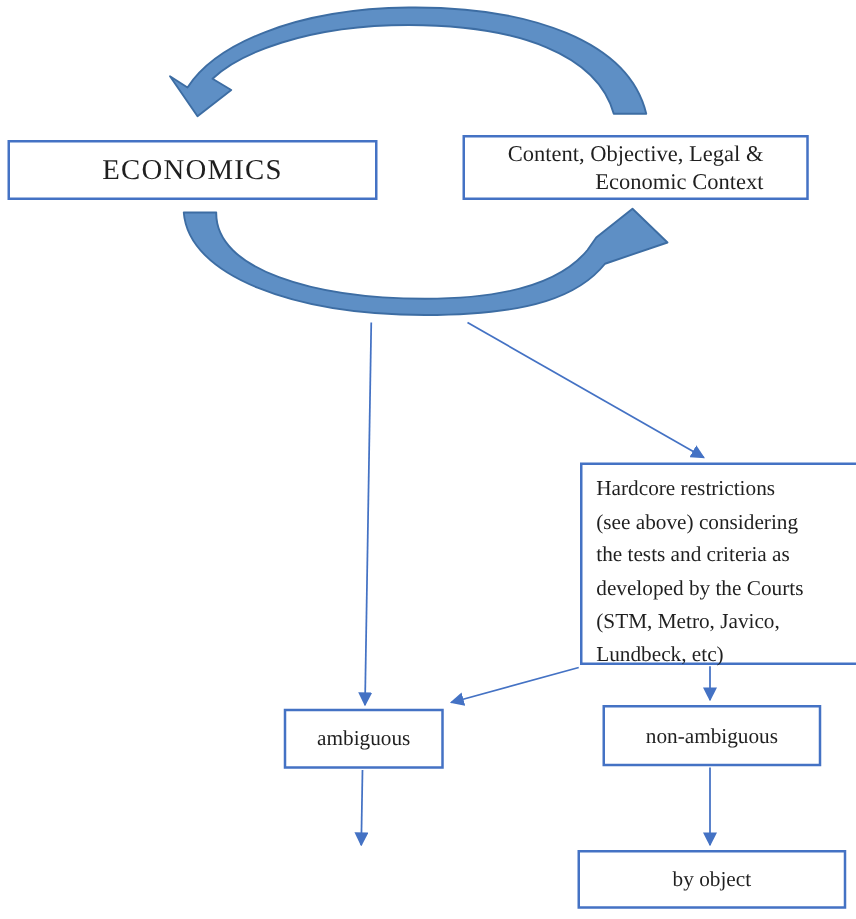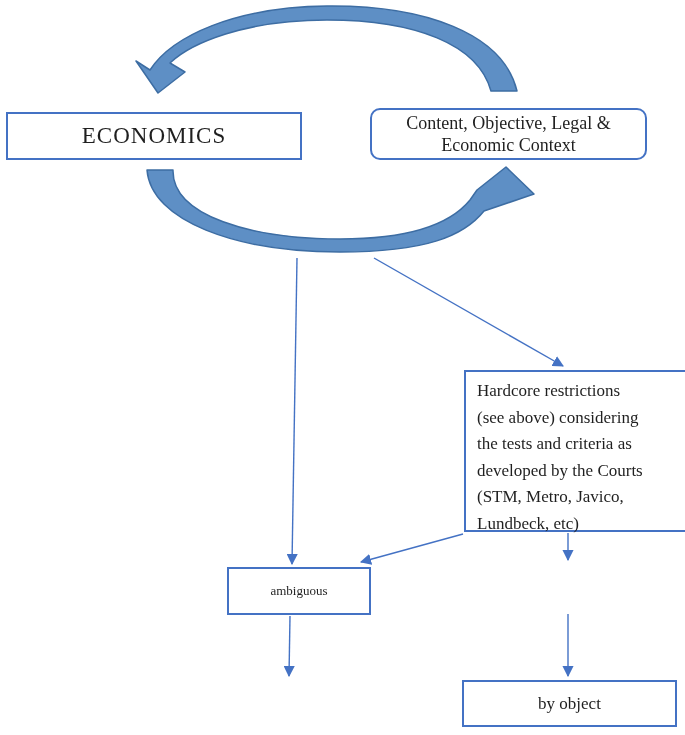--- a/index.html
+++ b/index.html
@@ -12,30 +12,30 @@
   }
   .arrows-layer { position:absolute; left:0; top:0; width:685px; height:735px; }
   .band { fill:var(--cycle-fill,#5e8fc5); stroke:var(--cycle-edge,#3d6da3); stroke-width:1.5; stroke-linejoin:round; }
   .thin { stroke:var(--connector,#4472c4); stroke-width:1.4; fill:none; marker-end:url(#arrowhead); }
   #arrowhead path { fill:var(--connector,#4472c4); }
 
   .node {
     position:absolute; box-sizing:border-box;
     background:#fff; border:2px solid var(--box-border,#4472c4);
     display:flex; align-items:center; justify-content:center;
-    text-align:center;
+    text-align:right;
   }
   .node .label { white-space:pre-line; }
 
   .n-economics   { left:6px;   top:112px; width:296px; height:48px; font-size:23px; letter-spacing:1px; }
-  .n-context     { left:370px; top:108px; width:277px; height:52px; font-size:18px; line-height:22px;border-radius:10px; }
+  .n-context     { left:370px; top:108px; width:277px; height:52px; font-size:18px; line-height:22px; }
   .n-hardcore    { left:464px; top:370px; width:255px; height:162px; font-size:17px; line-height:26.5px;
                    justify-content:flex-start; align-items:flex-start; text-align:left;
                    padding:6px 6px 0 11px; border-width:2px; }
-  .n-ambiguous   { left:227px; top:567px; width:144px; height:48px; font-size:13px; border-width:2.5px; }
+  .n-ambiguous   { left:227px; top:567px; width:128px; height:48px; font-size:17px; border-width:2.5px; }
   .n-nonambiguous{ left:482px; top:564px; width:175px; height:49px; font-size:17px; border-width:2.5px; }
   .n-effect      { left:183px; top:680px; width:215px; height:48px; font-size:17px; border-width:2.5px; }
   .n-byobject    { left:462px; top:680px; width:215px; height:47px; font-size:17px; border-width:2.5px; }
 </style>
 </head>
 <body>
 
 <div class="canvas">
 
   <svg class="arrows-layer" width="685" height="735" viewBox="0 0 685 735" xmlns="http://www.w3.org/2000/svg">
@@ -90,19 +90,22 @@
 the tests and criteria as
 developed by the Courts
 (STM, Metro, Javico,
 Lundbeck, etc)</span>
   </div>
 
   <div class="node n-ambiguous">
     <span class="label">ambiguous</span>
   </div>
 
+  <div class="node n-nonambiguous">
+    <span class="label">non-ambiguous</span>
+  </div>
 
 
   <div class="node n-byobject">
     <span class="label">by object</span>
   </div>
 
 </div>
 
 </body></html>

